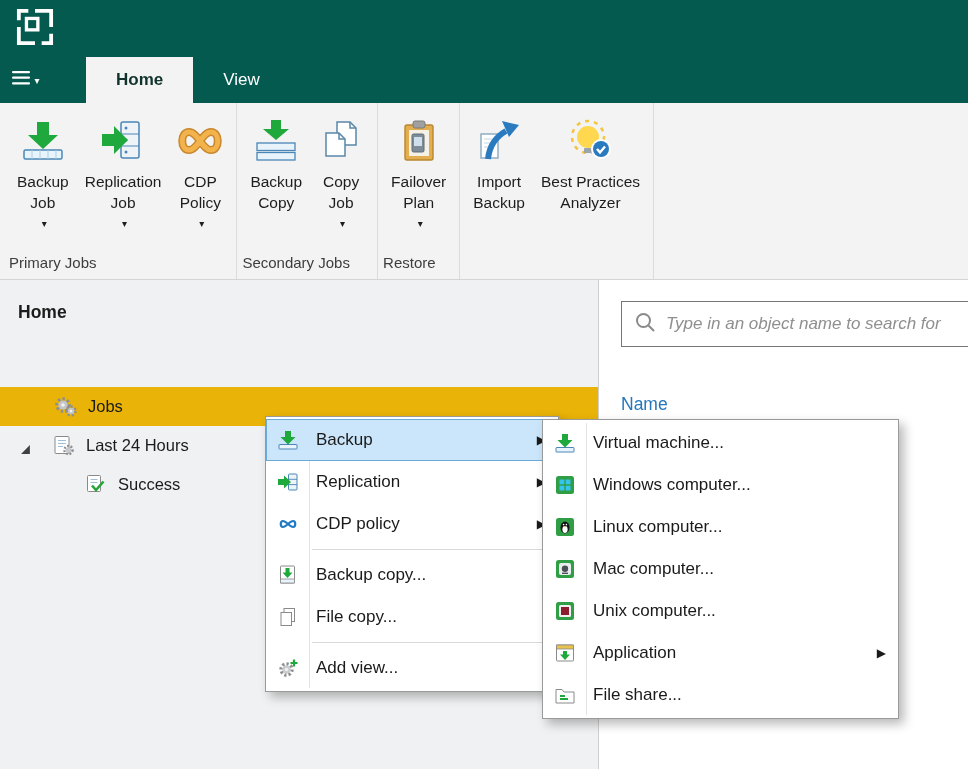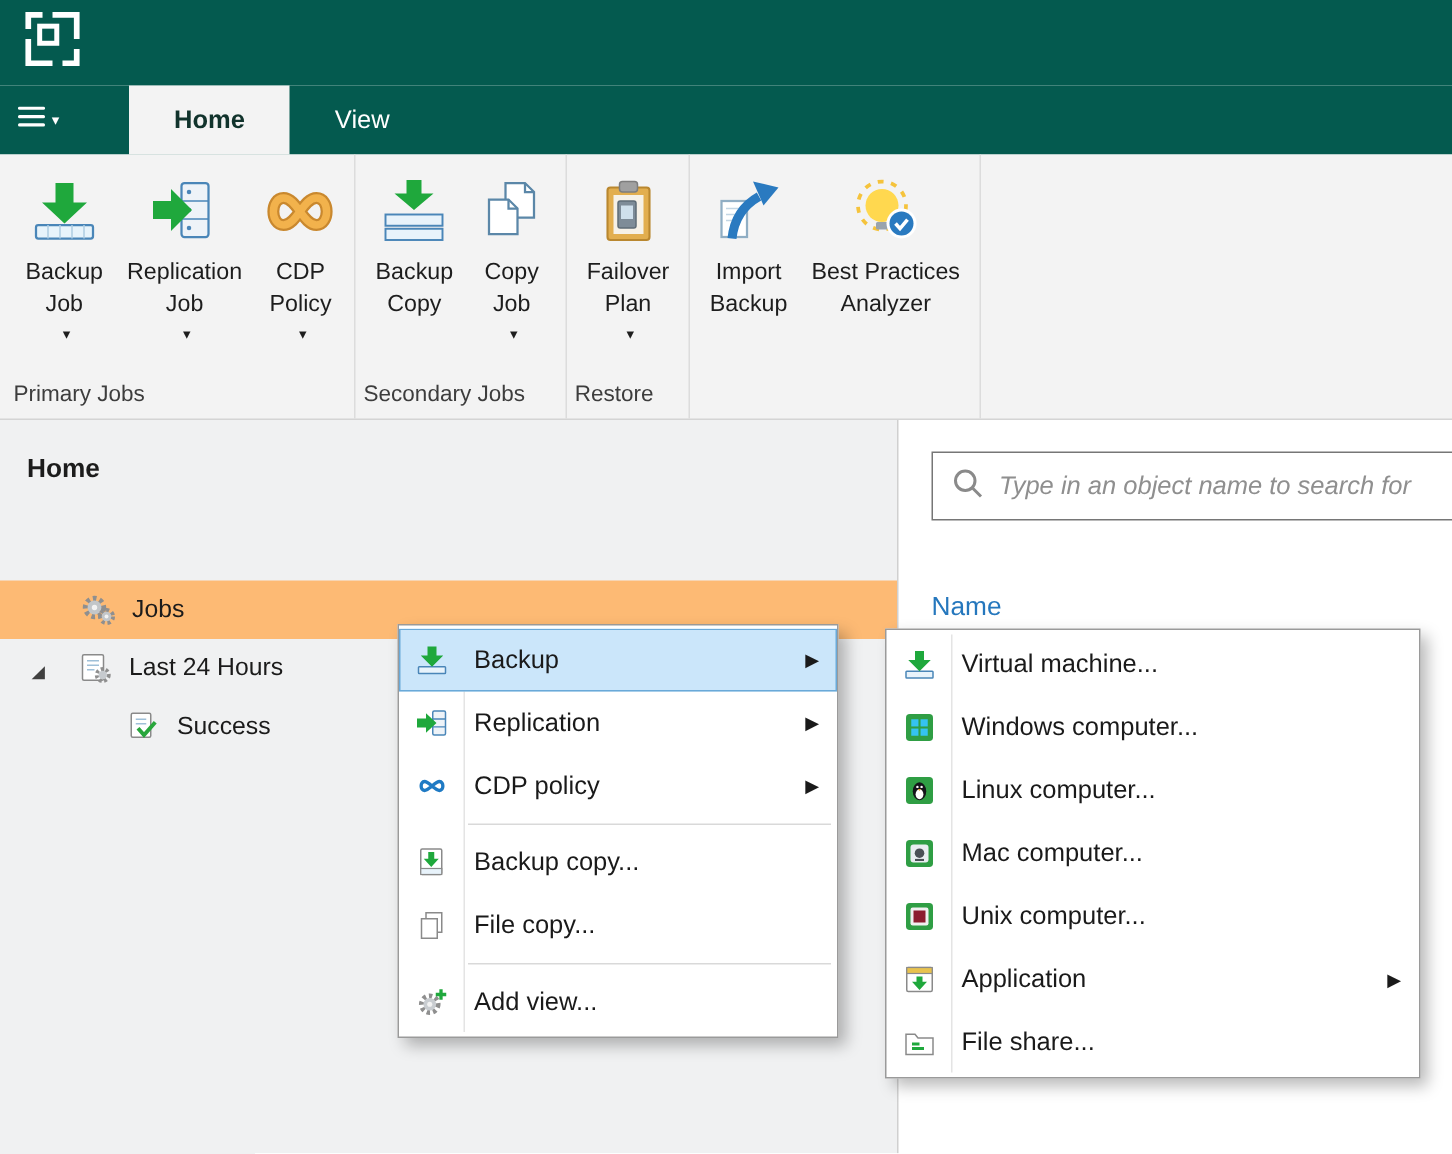--- a/index.html
+++ b/index.html
@@ -31,21 +31,21 @@
   .ricon { height:56px; display:flex; align-items:center; }
   .rlabel { margin-top:2px; }
   .l2 { display:flex; align-items:center; justify-content:center;flex-direction:column; }
   .dda { font-size:10px; margin-left:3px; color:#1d1d1d; }
 
   
   .leftpane { position:absolute; left:0; top:280px; width:598px; height:489px; background:#f0f1f2; }
   .lp-header { padding:22px 0 0 18px; font-size:17.5px; font-weight:700; color:#1c1c1c; }
   .tree { position:absolute; left:0; top:107px; width:100%; }
   .trow { height:39px; display:flex; align-items:center; font-size:16.5px; color:#1b1b1b; position:relative; cursor:pointer; }
-  .trow.selected { background:#fdba74; }
+  .trow.selected { background:#eab308; }
   .trow.lvl1 { padding-left:54px; }
   .trow.lvl1b { padding-left:52px; }
   .trow.lvl2 { padding-left:84px; }
   .texp { position:absolute; left:20px; top:14px; }
   .ticon { margin-right:10px; display:flex; flex-shrink:0; }
 
   
   .rightpane { position:absolute; left:598px; top:280px; width:370px; height:489px; background:#fff;
                border-left:1px solid #d0d0d0; overflow:hidden; }
   .searchbox { position:absolute; left:22px; top:21px; width:400px; height:46px; background:#fff;
@@ -54,21 +54,21 @@
                      font-family:inherit; font-style:italic; }
   .searchbox input::placeholder { color:#8f8f8f; font-style:italic; }
   .colname { position:absolute; left:22px; top:114px; color:#2577bd; font-size:17.5px; cursor:pointer; }
   .coltype { position:absolute; left:330px; top:114px; color:#a16207; font-size:17.5px; cursor:pointer;margin-left:43px; }
 
   
   .menu { position:absolute; background:#fff; border:1px solid #9a9a9a;
           box-shadow:5px 5px 10px rgba(0,0,0,0.28); padding:2px 0; z-index:10; }
   .menu::before { content:""; position:absolute; left:43px; top:3px; bottom:3px; width:1px; background:#e4e4e4; }
   .ctx { left:265px; top:416px; width:294px; }
-  .sub { left:590px; top:419px; width:357px; }
+  .sub { left:542px; top:419px; width:357px; }
   .mitem { height:42px; display:flex; align-items:center; position:relative; font-size:17px; color:#1a1a1a; cursor:pointer; }
   .micon { width:44px; display:flex; justify-content:center; align-items:center; flex-shrink:0; position:relative; z-index:1; }
   .mlabel { margin-left:6px; }
   .marrow { margin-left:auto; margin-right:12px; font-size:12px; color:#1a1a1a; }
   .mitem.hl { background:#cbe6fa; box-shadow:inset 0 0 0 1px #6aa9d8; }
   .msep { height:1px; background:#d9d9d9; margin:4px 4px 4px 46px; }
 
   .i22 { width:22px; height:22px; display:block; }
   .i24 { width:24px; height:24px; display:block; }
   .i46 { width:46px; height:46px; display:block; }

